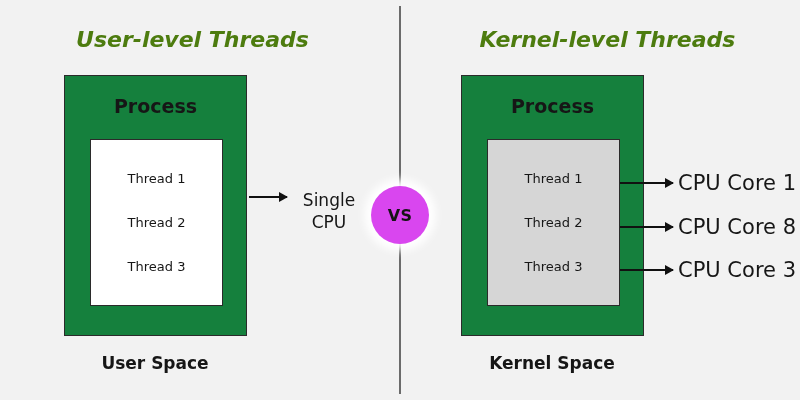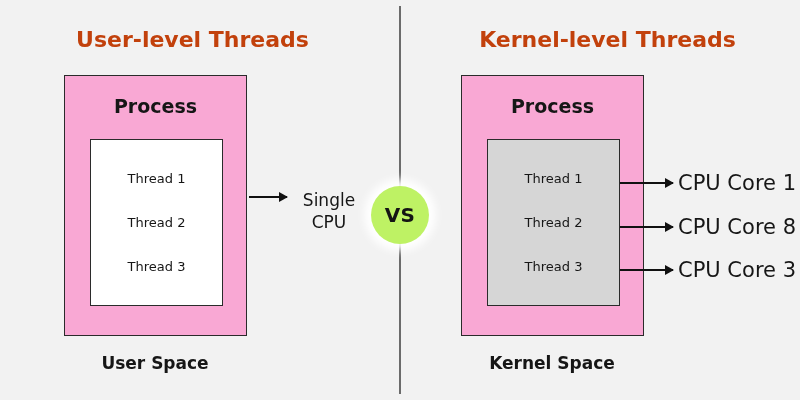--- a/index.html
+++ b/index.html
@@ -29,51 +29,52 @@
     height: 388px;
     background: #6b6b6b;
   }
   .vs-badge {
     position: absolute;
     left: 371px;
     top: 186px;
     width: 58px;
     height: 58px;
     border-radius: 50%;
-    background: #bef264;
+    background: #d946ef;
     box-shadow: 0 0 9px 7px rgba(255,255,255,0.98);
     display: flex;
     align-items: center;
     justify-content: center;
-    font-size: 20px;
+    font-size: 16px;
     font-weight: bold;
     letter-spacing: 0.3px;
     color: #141414;
   }
 
   
   .panel-title {
     position: absolute;
     top: 27px;
     font-size: 22px;
     font-weight: bold;
     text-align: center;
-    color: #c2410c;
+    color: #4d7c0f;
     white-space: nowrap;
+    font-style: italic;
   }
   .panel-title.left  { left: 0;   width: 385px; }
   .panel-title.right { left: 415px; width: 385px; }
 
   
   .process-box {
     position: absolute;
     top: 75px;
     width: 183px;
     height: 261px;
-    background: #f9a8d4;
+    background: #15803d;
     border: 1.6px solid #2b2b2b;
     box-sizing: border-box;
   }
   .process-box.left  { left: 64px; }
   .process-box.right { left: 461px; }
 
   .process-label {
     position: absolute;
     top: 19px;
     left: 0;

